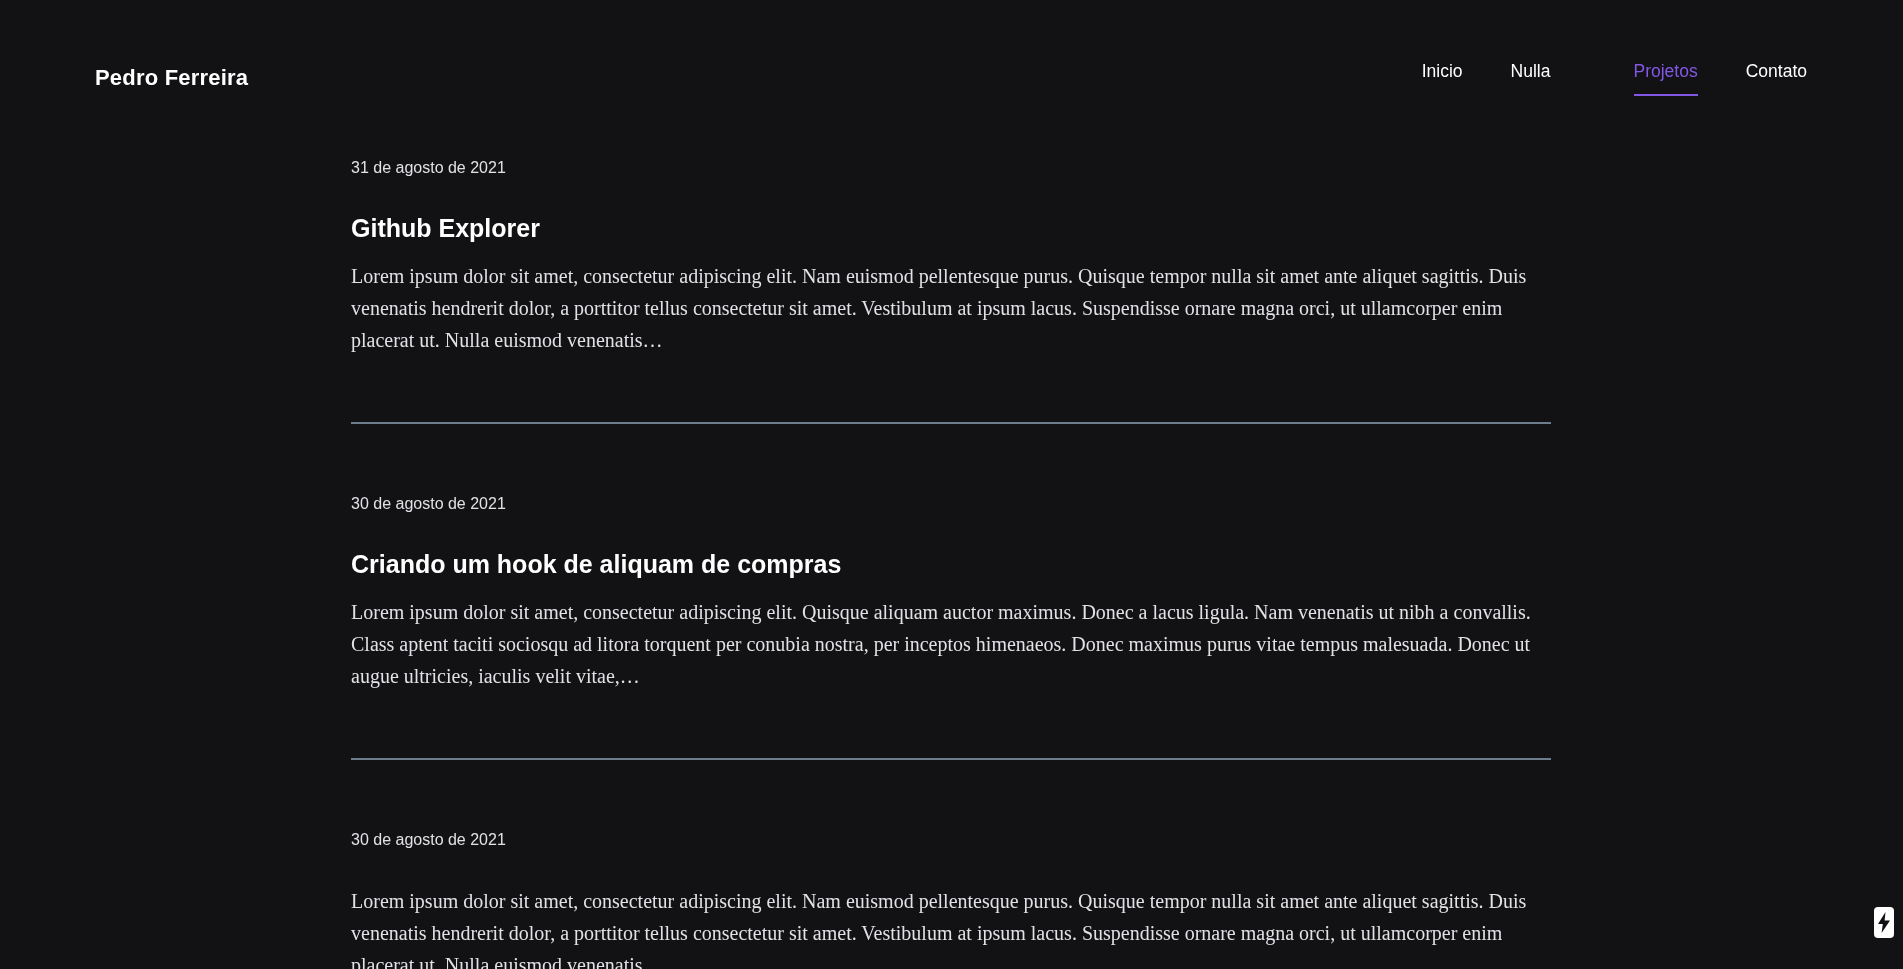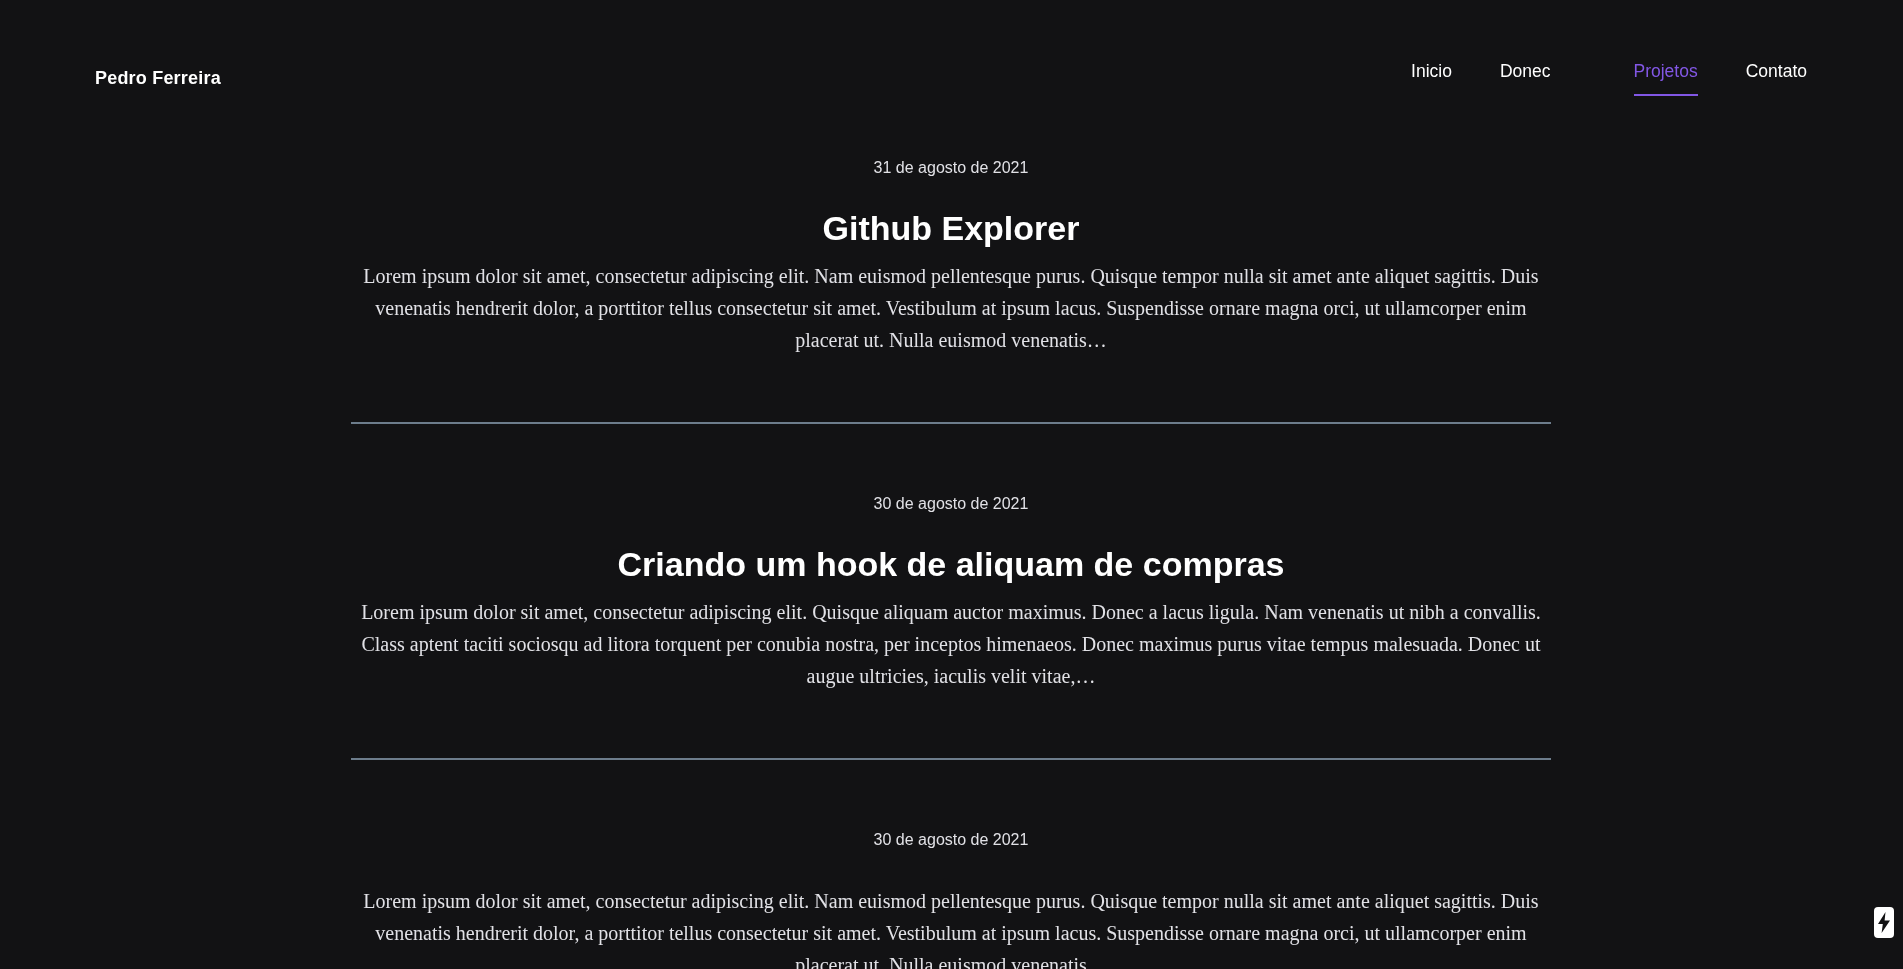--- a/index.html
+++ b/index.html
@@ -14,21 +14,21 @@
 
   
   .header {
     display: flex;
     align-items: center;
     justify-content: space-between;
     padding: 46px 96px 0 95px;
     height: 110px;
   }
   .brand {
-    font-size: 18px;
+    font-size: 22px;
     font-weight: bold;
     color: #ffffff;
     letter-spacing: 0.2px;
     cursor: pointer;
   }
   .nav { display: flex; gap: 48px; align-items: flex-start; }
   .nav-link {
     font-size: 17.5px;
     color: #ffffff;
     text-decoration: none;
@@ -40,29 +40,29 @@
     color: #8257e5;
     border-bottom-color: #8257e5;
     margin-left: 35px;
   }
 
   
   .posts {
     margin: 48px 0 0 351px;
     width: 1200px;
   }
-  .post { display: block; text-align: center; }
+  .post { display: block; }
   .post-date {
     font-size: 16px;
     line-height: 19px;
     color: #e1e1e6;
     margin-bottom: 36px;
   }
   .post-title {
-    font-size: 34px;
+    font-size: 25px;
     line-height: 30px;
     font-weight: bold;
     color: #ffffff;
     margin-bottom: 17px;
     cursor: pointer;
   }
   .post-excerpt {
     font-size: 20px;
     line-height: 32px;
     color: #e1e1e6;
@@ -91,21 +91,21 @@
   }
   .lightning-badge svg { display: block; }
 </style>
 </head>
 <body>
 
 <header class="header">
   <div class="brand">Pedro Ferreira</div>
   <nav class="nav">
     <a class="nav-link">Inicio</a>
-    <a class="nav-link">Donec</a>
+    <a class="nav-link">Nulla</a>
     <a class="nav-link active">Projetos</a>
     <a class="nav-link">Contato</a>
   </nav>
 </header>
 
 <main class="posts">
 
   <article class="post">
     <p class="post-date">31 de agosto de 2021</p>
     <h2 class="post-title">Github Explorer</h2>

